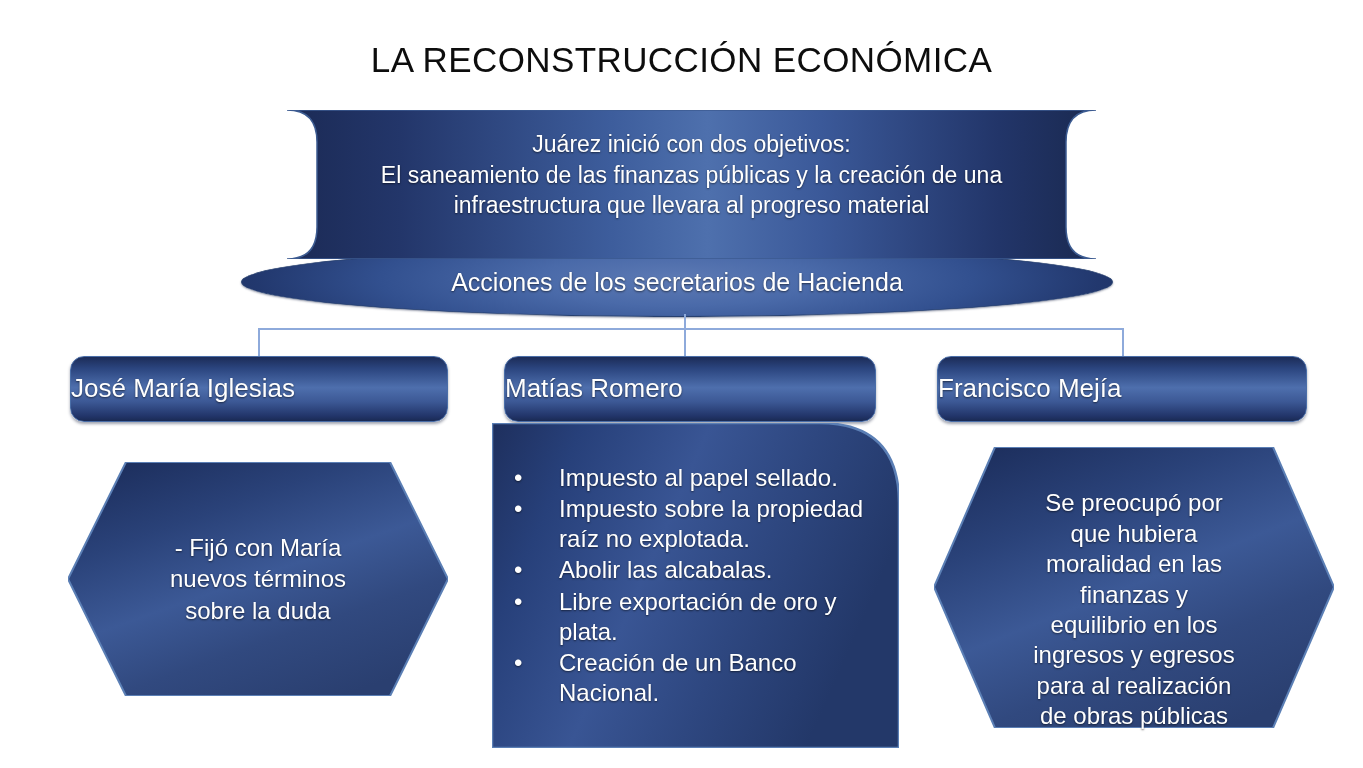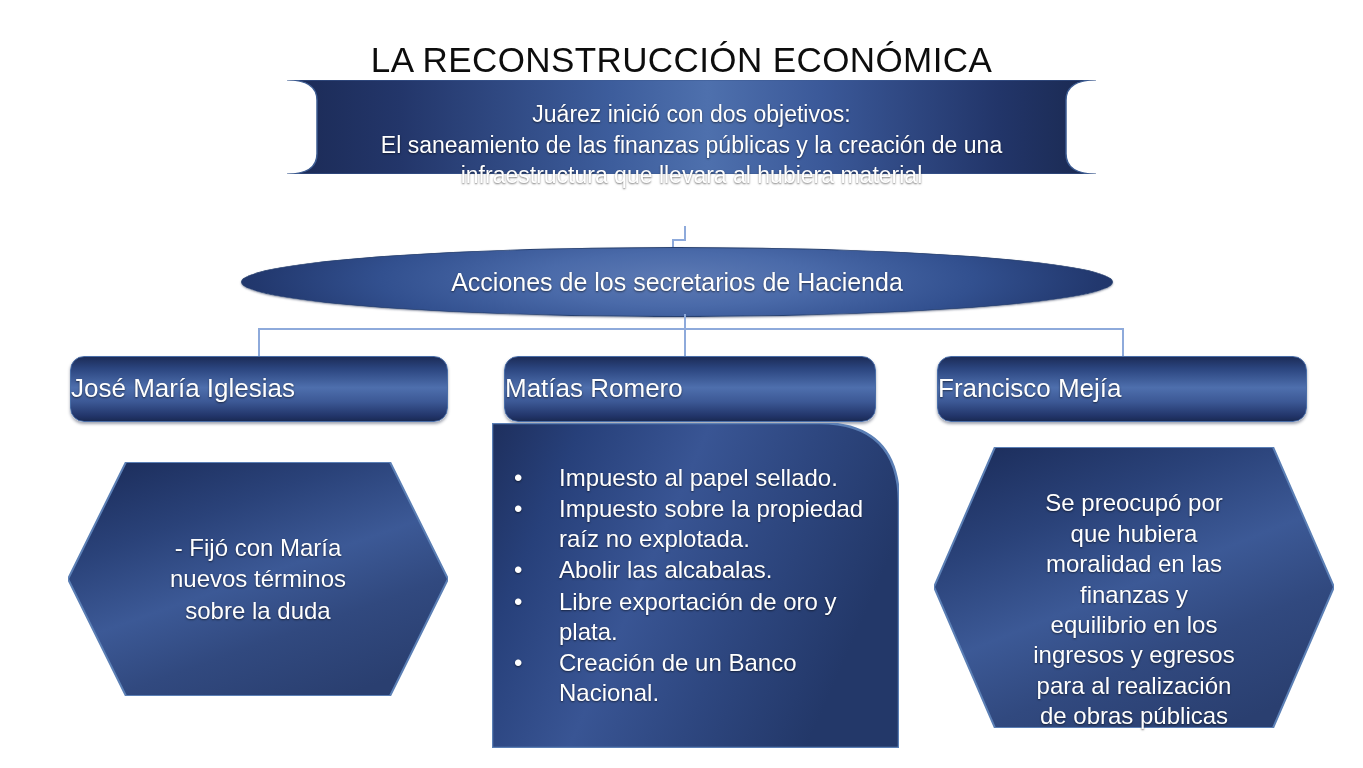--- a/index.html
+++ b/index.html
@@ -44,23 +44,23 @@
     z-index: 4;
     text-align: center;
     text-shadow: 0 1px 2px rgba(0,0,0,0.55);
     line-height: 1.28;
   }
 
   
   .plaque-wrap {
     position: absolute;
     left: 287px;
-    top: 80px;
+    top: 110px;
     width: 809px;
-    height: 94px;
+    height: 149px;
   }
   .plaque-wrap svg.shape-svg {
     position: absolute;
     left: 0; top: 0;
     width: 100%;
     height: 100%;
     z-index: 1;
   }
   .plaque-wrap .shape-text {
     position: absolute;
@@ -238,21 +238,21 @@
                Q 779,130 809,130
                L 0,130
                Q 30,130 30,102
                L 30,28
                Q 30,0 0,0 Z" fill="url(#gradPlaque)" stroke="#3c5b91" stroke-width="1.5"></path>
     </svg>
     <div class="shape-text">
       <div>
         <div>Juárez inició con dos objetivos:</div>
         <div>El saneamiento de las finanzas públicas y la creación de una</div>
-        <div>infraestructura que llevara al hubiera material</div>
+        <div>infraestructura que llevara al progreso material</div>
       </div>
     </div>
   </div>
 
   <div class="connector conn-v" style="left:684px; top:226px; height:14px;"></div>
   <div class="connector conn-h" style="left:672px; top:239px; width:14px;"></div>
   <div class="connector conn-v" style="left:672px; top:239px; height:14px;"></div>
 
   <div class="ellipse-wrap">
     <div class="ellipse-shape"></div>

